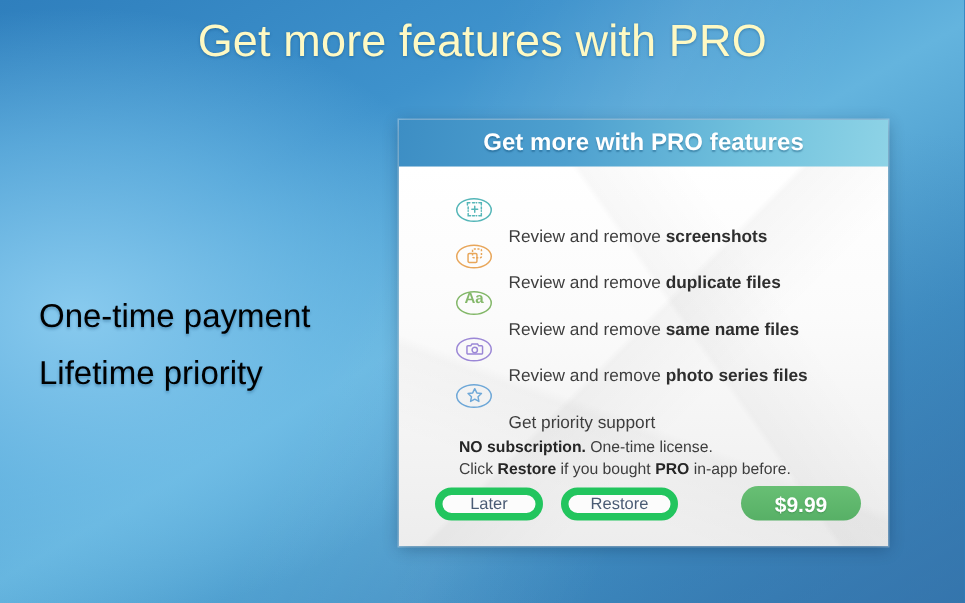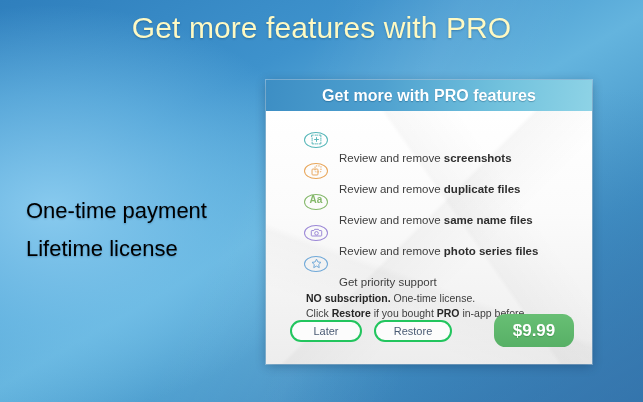--- a/index.html
+++ b/index.html
@@ -97,55 +97,55 @@
 
   
   #footer {
     position:absolute; z-index:3;
     left:0; right:0; bottom:17px;
     padding:0 18px 0 24px;
     display:flex; align-items:center;
   }
   .pill-btn {
     height:22px; min-width:72px;
-    border:2px solid #22c55e;
+    border:5px solid #22c55e;
     border-radius:11px;
     background:#fcfcfc;
     color:#4a5b74;
     font-size:11px; font-weight:400;
     font-family:"Liberation Sans", sans-serif;
     display:flex; align-items:center; justify-content:center;
     cursor:pointer;
   }
   #restore-button { margin-left:12px; min-width:78px; }
   #price-button {
     margin-left:auto;
-    height:33px; min-width:80px;
+    height:23px; min-width:80px;
     border:none; border-radius:11.5px;
     background:linear-gradient(to bottom, #68bf74 0%, #57b066 100%);
     color:#ffffff;
-    font-size:17px; font-weight:700;
+    font-size:14px; font-weight:700;
     font-family:"Liberation Sans", sans-serif;
     display:flex; align-items:center; justify-content:center;
     text-shadow:0 1px 1px rgba(0,70,20,0.25);
     cursor:pointer;
   }
 </style>
 </head>
 <body>
 
 <div id="bg">
   <div id="bg-sheen"></div>
 </div>
 
 <div id="headline">Get more features with PRO</div>
 
 <div id="left-copy">
   <div>One-time payment</div>
-  <div>Lifetime license</div>
+  <div>Lifetime priority</div>
 </div>
 
 <div id="dialog">
   <div id="dialog-texture"></div>
 
   <div id="dialog-header">Get more with PRO features</div>
 
   <div id="dialog-body">
 
     <div class="feature-row">

